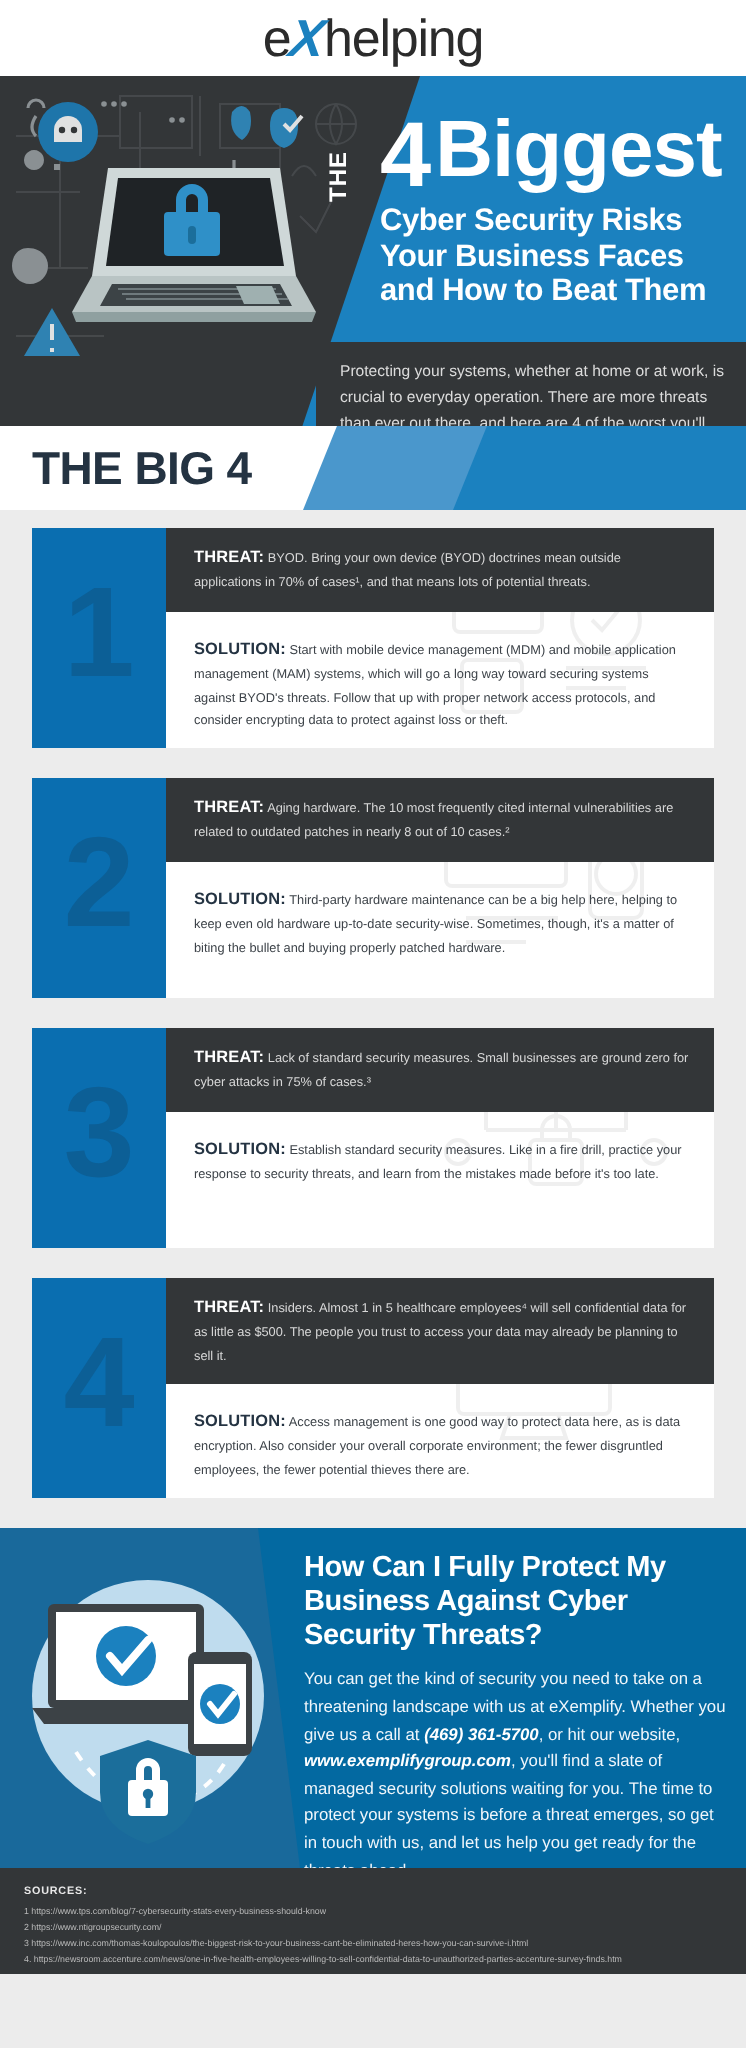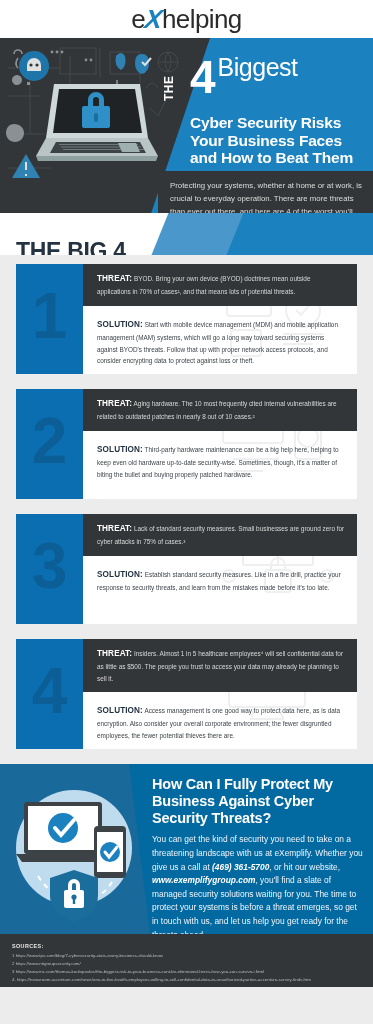--- a/index.html
+++ b/index.html
@@ -29,32 +29,32 @@
   }
   .hero-icons { position: absolute; left: 0; top: 0; width: 210px; height: 175px; opacity: .85; }
   .hero-laptop { position: absolute; left: 32px; top: 38px; width: 130px; height: 110px; }
   .hero-text { position: absolute; left: 172px; top: 18px; width: 196px; color: #fff; }
   .hero-the {
     display: inline-block; transform: rotate(-90deg); transform-origin: left bottom;
     font-size: 12px; font-weight: 700; letter-spacing: .5px;
     position: absolute; left: 4px; top: 31px;
   }
   .hero-4 { font-size: 46px; font-weight: 700; line-height: .92; display:inline-block; vertical-align: top;}
-  .hero-big { font-size: 25px; font-weight: 400; line-height: .95; display:inline-block; vertical-align: top; letter-spacing: -0.5px;}
+  .hero-big { font-size: 40px; font-weight: 700; line-height: .95; display:inline-block; vertical-align: top; letter-spacing: -0.5px;}
   .hero-row { margin-left: 18px; display:flex; align-items: flex-start; gap: 2px; }
-  .hero-sub { margin-left: 18px; margin-top: 16px; font-size: 15.5px; font-weight: 700; line-height: 1.12; letter-spacing: -0.2px; }
+  .hero-sub { margin-left: 18px; margin-top: 4px; font-size: 15.5px; font-weight: 700; line-height: 1.12; letter-spacing: -0.2px; }
   .hero-note {
     position: absolute; left: 158px; top: 133px; width: 215px; min-height: 57px;
     background: #333638; color: #dcdcdc; font-size: 7.8px; line-height: 1.65;
     padding: 9px 11px 9px 12px;
   }
 
   
   .big4 { position: relative; height: 42px; background: #ffffff; overflow: hidden; }
-  .big4 h2 { position:absolute; left: 16px; top: 25px; font-size: 23px; font-weight: 700; color: #243342; letter-spacing: -0.3px; }
+  .big4 h2 { position:absolute; left: 16px; top: 8px; font-size: 23px; font-weight: 700; color: #243342; letter-spacing: -0.3px; }
   .stripe { position: absolute; top: 0; height: 42px; }
   .stripe-a { left: 160px; width: 85px; background: #4a97cc; transform: skewX(-22deg); }
   .stripe-b { left: 235px; width: 160px; background: #1b81bf; transform: skewX(-22deg); }
 
   
   .cards { background: #ececec; padding: 9px 0 0 0; }
   .card { position: relative; margin: 0 16px 15px 16px; height: 110px; background: #ffffff; overflow: hidden; }
   .card-num {
     position: absolute; left: 0; top: 0; width: 67px; height: 110px; background: #0a6eb0;
     color: #0c5f96; font-size: 64px; font-weight: 700; line-height: 104px; text-align: center;

